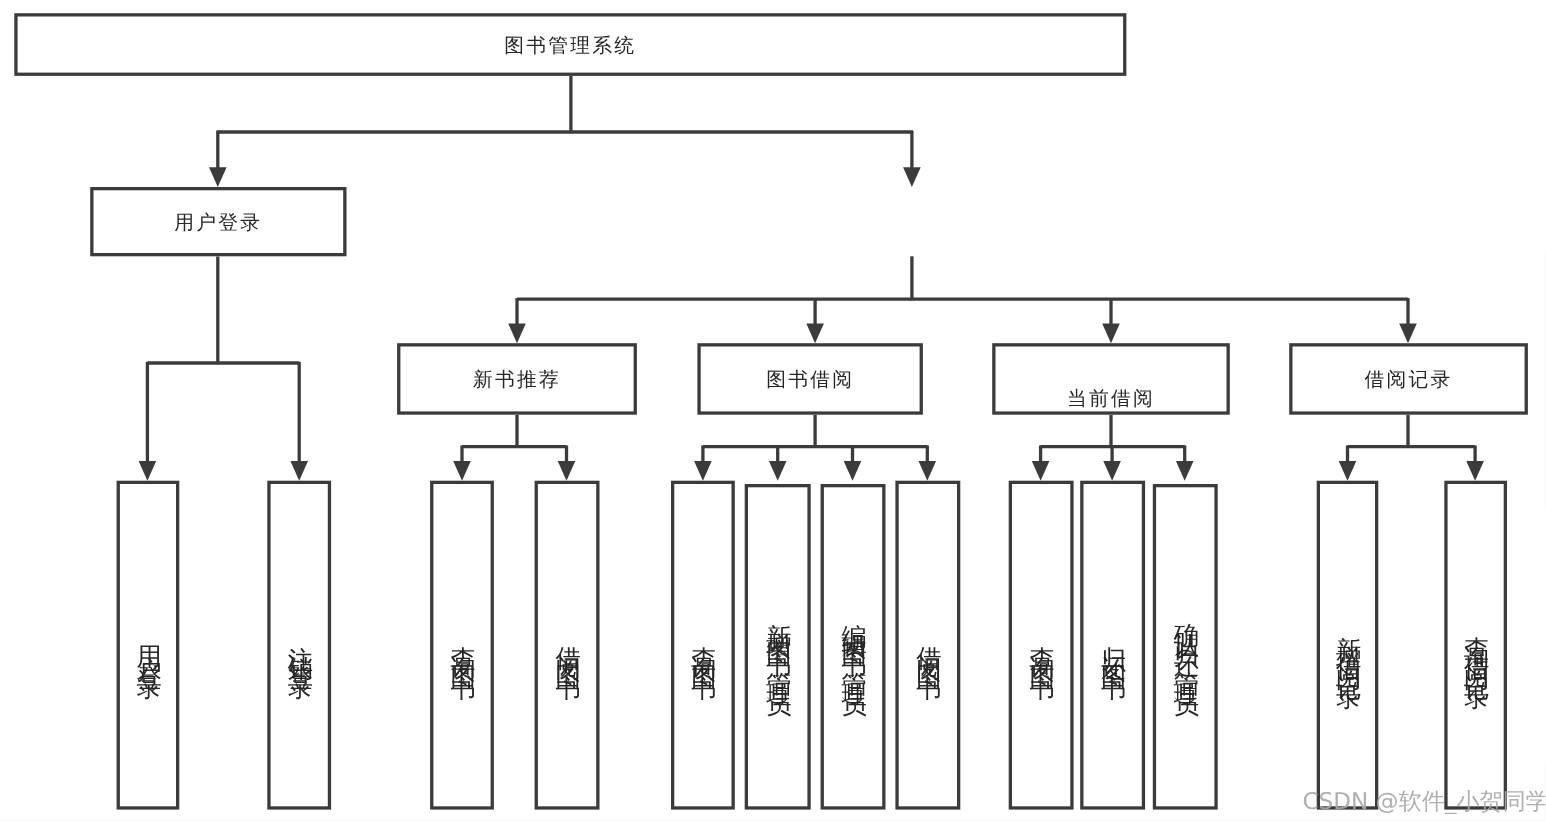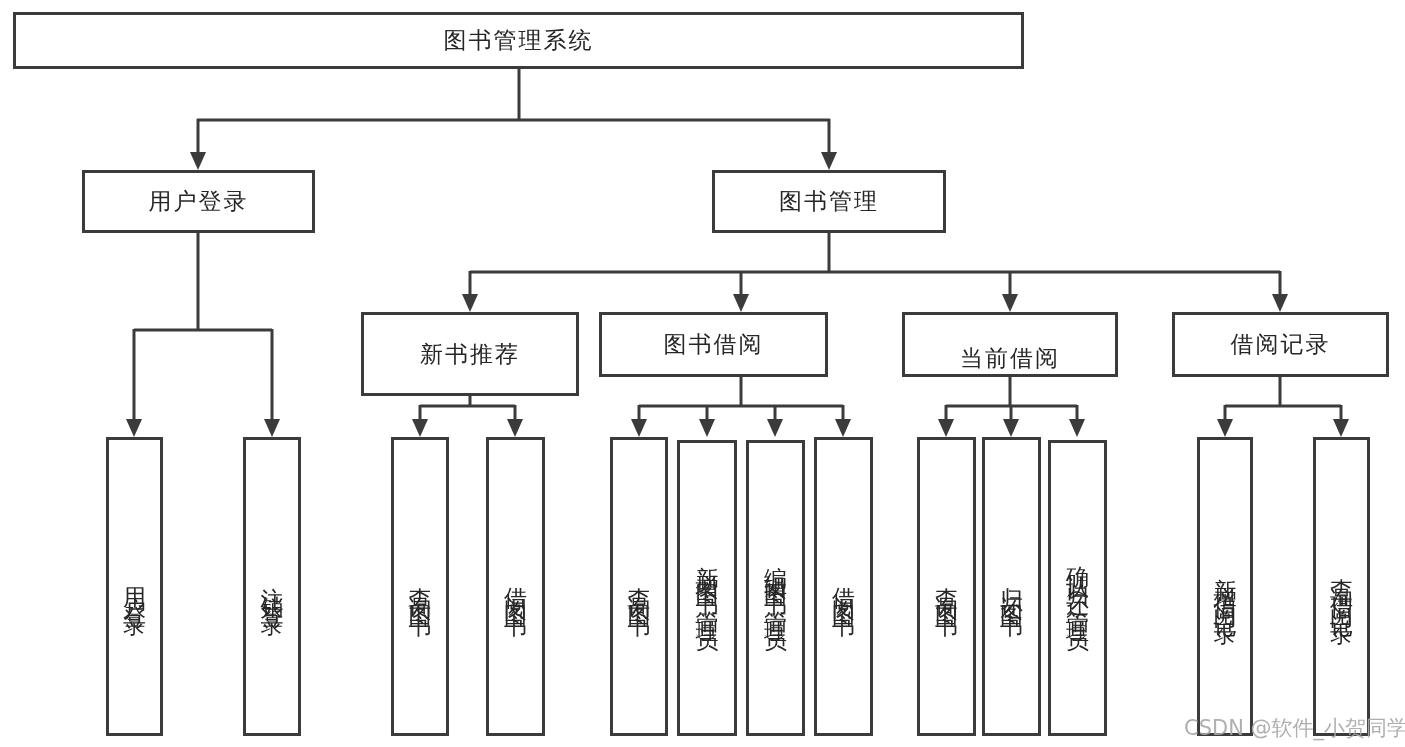--- a/index.html
+++ b/index.html
@@ -36,21 +36,21 @@
     position: absolute;
     box-sizing: border-box;
     border: 3px solid var(--line);
     background: #ffffff;
     display: flex;
     align-items: center;
     justify-content: center;
     z-index: 2;
   }
   .node .lbl {
-    font-size: 23px;
+    font-size: 18px;
     color: var(--text);
     letter-spacing: 2px;
     white-space: nowrap;
   }
   .leaf .lbl {
     writing-mode: vertical-rl;
     text-orientation: mixed;
     font-size: 23px;
     letter-spacing: 9px;
     line-height: 1;
@@ -140,28 +140,25 @@
     </g>
   </svg>
 
   <div class="node" style="left:13px; top:12px; width:1011px; height:57px;">
     <span class="lbl">图书管理系统</span>
   </div>
 
   <div class="node" style="left:82px; top:170px; width:233px; height:63px;">
     <span class="lbl">用户登录</span>
   </div>
-  <div class="node" style="left:712px; top:170px; width:234px; height:63px;">
-    <span class="lbl">图书管理</span>
-  </div>
-
-  <div class="node" style="left:361px; top:312px; width:218px; height:84px;">
+
+  <div class="node" style="left:361px; top:312px; width:218px; height:65px;">
     <span class="lbl">新书推荐</span>
   </div>
-  <div class="node" style="left:599px; top:312px; width:229px; height:65px;">
+  <div class="node" style="left:634px; top:312px; width:205px; height:65px;">
     <span class="lbl">图书借阅</span>
   </div>
   <div class="node" style="left:902px; top:312px; width:216px; height:65px;align-items:flex-end;">
     <span class="lbl">当前借阅</span>
   </div>
   <div class="node" style="left:1172px; top:312px; width:217px; height:65px;">
     <span class="lbl">借阅记录</span>
   </div>
 
   <div class="node leaf" style="left:106px; top:437px; width:57px; height:299px;">

